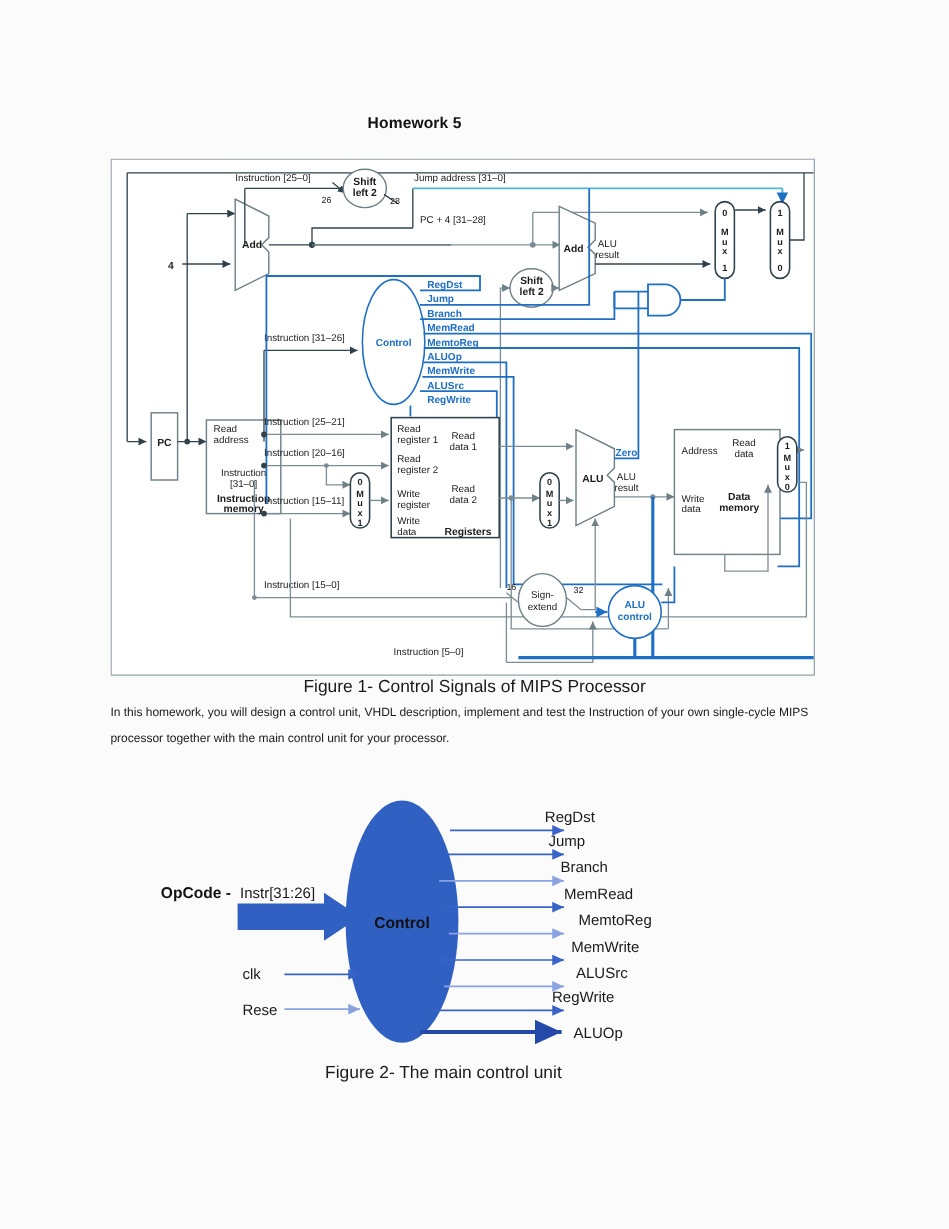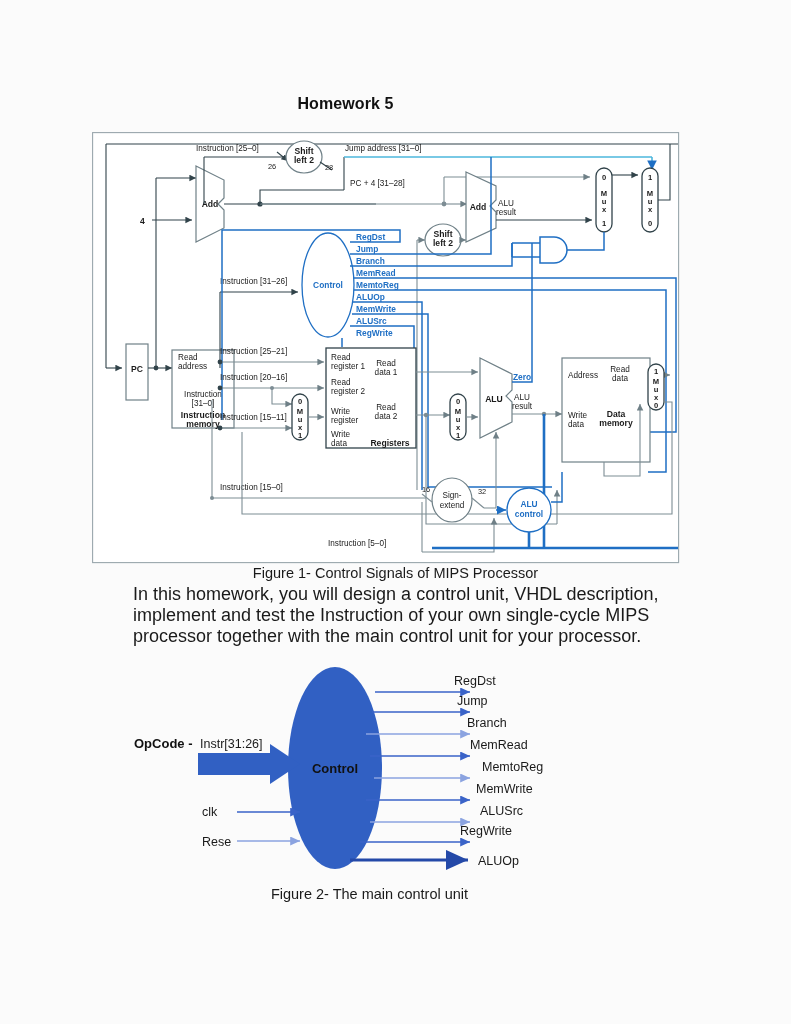--- a/index.html
+++ b/index.html
@@ -5,29 +5,29 @@
   html,body{margin:0;padding:0;background:#fafafa;}
   body{
     width:791px;height:1024px;position:relative;overflow:hidden;
     font-family:"Liberation Sans", sans-serif;color:#111;
   }
   .page{position:absolute;inset:0;background:#fbfbfb;}
 
   
   #doc-title{
     position:absolute;left:0;top:95px;width:691px;text-align:center;
-    font-size:16px;font-weight:bold;letter-spacing:.1px;color:#111;
+    font-size:13px;font-weight:bold;letter-spacing:.1px;color:#111;
   }
   #fig1-caption{
     position:absolute;left:0;top:565px;width:791px;text-align:center;
     font-size:14.5px;color:#1a1a1a;
   }
   #body-paragraph{
     position:absolute;left:92px;top:584px;width:586px;
-    font-size:18px;line-height:21px;color:#1a1a1a;text-align:left;margin-left:41px;
+    font-size:10px;line-height:21px;color:#1a1a1a;text-align:left;
   }
   #fig2-caption{
     position:absolute;left:0;top:886px;width:739px;text-align:center;
     font-size:14.5px;color:#1a1a1a;
   }
 
   
   #figure1{position:absolute;left:92px;top:132px;width:588px;height:432px;}
   #figure1 svg{display:block;}
 

